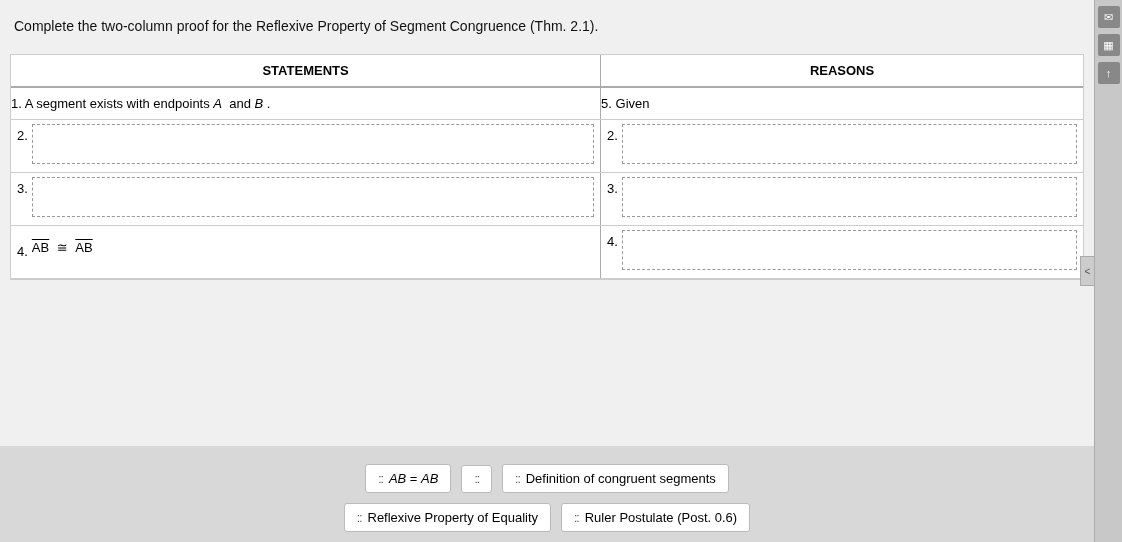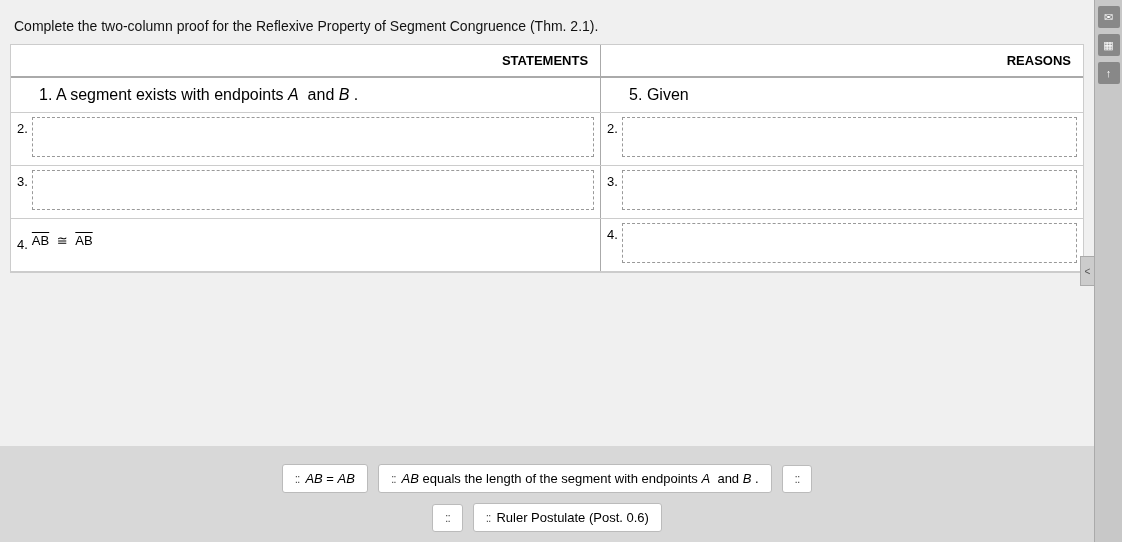--- a/index.html
+++ b/index.html
@@ -17,64 +17,64 @@
       flex: 1;
       background: #f0f0f0;
       padding: 10px 0 0 0;
       display: flex;
       flex-direction: column;
     }
 
     .instruction {
       font-size: 14px;
       color: #111;
-      padding: 8px 14px 10px 14px;
+      padding: 8px 14px 20px 14px;
       background: #f0f0f0;
     }
 
     .proof-table-wrapper {
       background: white;
       margin: 0 10px;
       border: 1px solid #ccc;
       flex-shrink: 0;
     }
 
     .proof-table {
       width: 100%;
       border-collapse: collapse;
     }
 
     .proof-table th {
       font-weight: bold;
       font-size: 13px;
       padding: 8px 12px;
       border-bottom: 2px solid #aaa;
-      text-align: right;
+      text-align: center;
       background: white;
       border-radius: 9px;
     }
 
     .proof-table th:first-child {
       width: 55%;
       border-right: 1px solid #aaa;
     }
 
     .proof-table td {
       padding: 6px 10px;
       vertical-align: middle;
       border-bottom: 1px solid #ccc;
     }
 
     .proof-table td:first-child {
       border-right: 1px solid #aaa;
     }
 
     .row-static td {
-      padding: 8px 28px;
-      font-size: 16px;
+      padding: 8px 0;
+      font-size: 13px;
     }
 
     .row-input td {
       padding: 4px 6px;
       height: 52px;
     }
 
     .row-label {
       display: flex;
       align-items: flex-start;
@@ -260,29 +260,30 @@
   </div>
 
   <div class="answer-pool">
     <div class="answer-row">
       <div class="answer-chip">
         <span class="drag-icon">::</span>
         <span><em>AB</em> = <em>AB</em></span>
       </div>
       <div class="answer-chip">
         <span class="drag-icon">::</span>
-        <span><em>AB</em> equals the length of the segment with endpoints <em>A</em>&nbsp; and <em>B</em> .</span>
-      </div>
-      <div class="answer-chip">
-        <span class="drag-icon">::</span>
+      </div>
+      <div class="answer-chip">
+        <span class="drag-icon">::</span>
+        <span>Definition of congruent segments</span>
       </div>
     </div>
     <div class="answer-row">
       <div class="answer-chip">
         <span class="drag-icon">::</span>
+        <span>Reflexive Property of Equality</span>
       </div>
       <div class="answer-chip">
         <span class="drag-icon">::</span>
         <span>Ruler Postulate (Post. 0.6)</span>
       </div>
     </div>
   </div>
 </div>
 
 <div class="sidebar" style="position:relative;">

